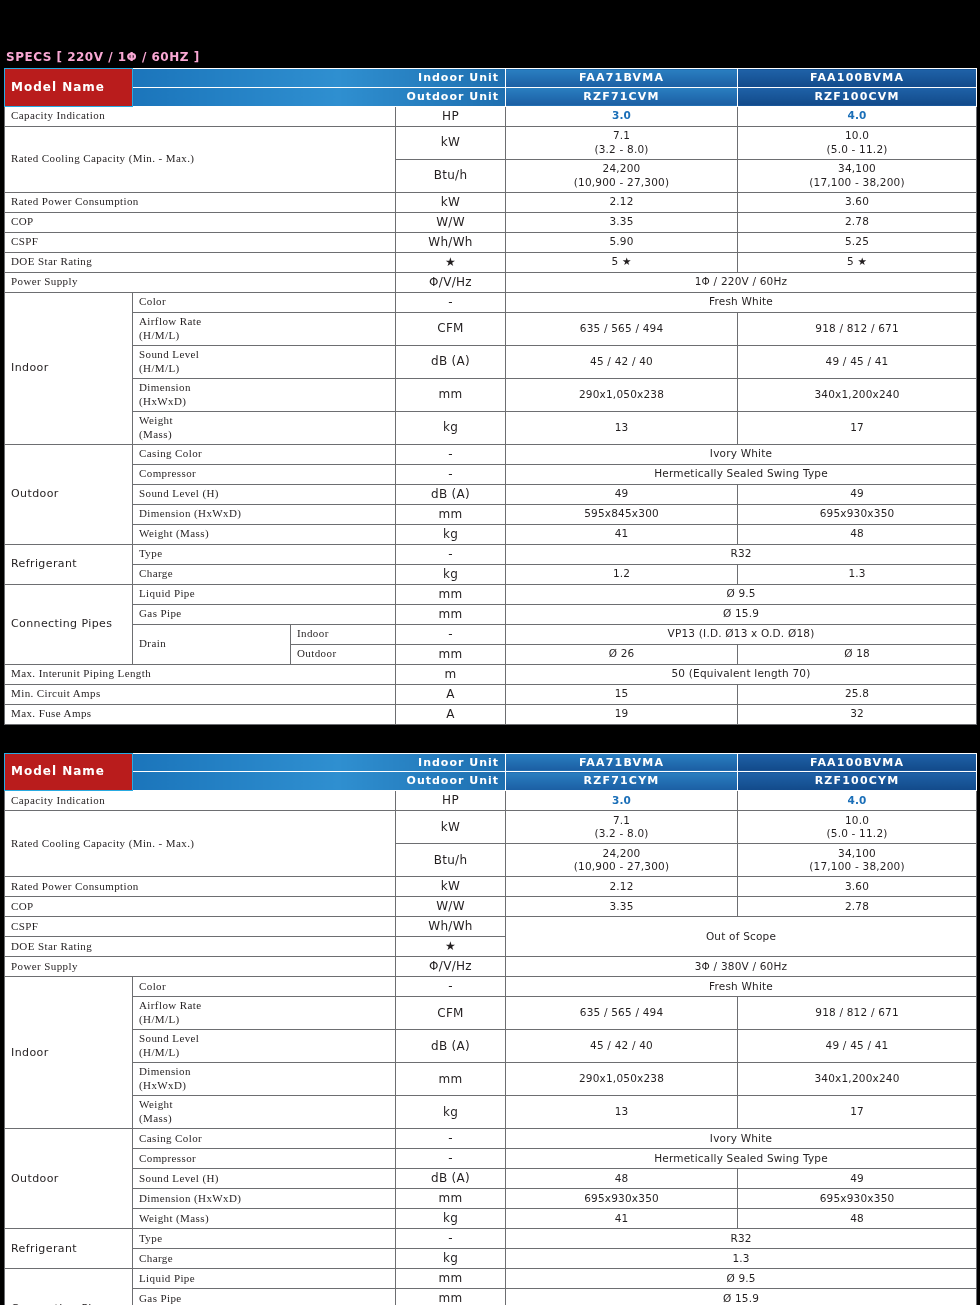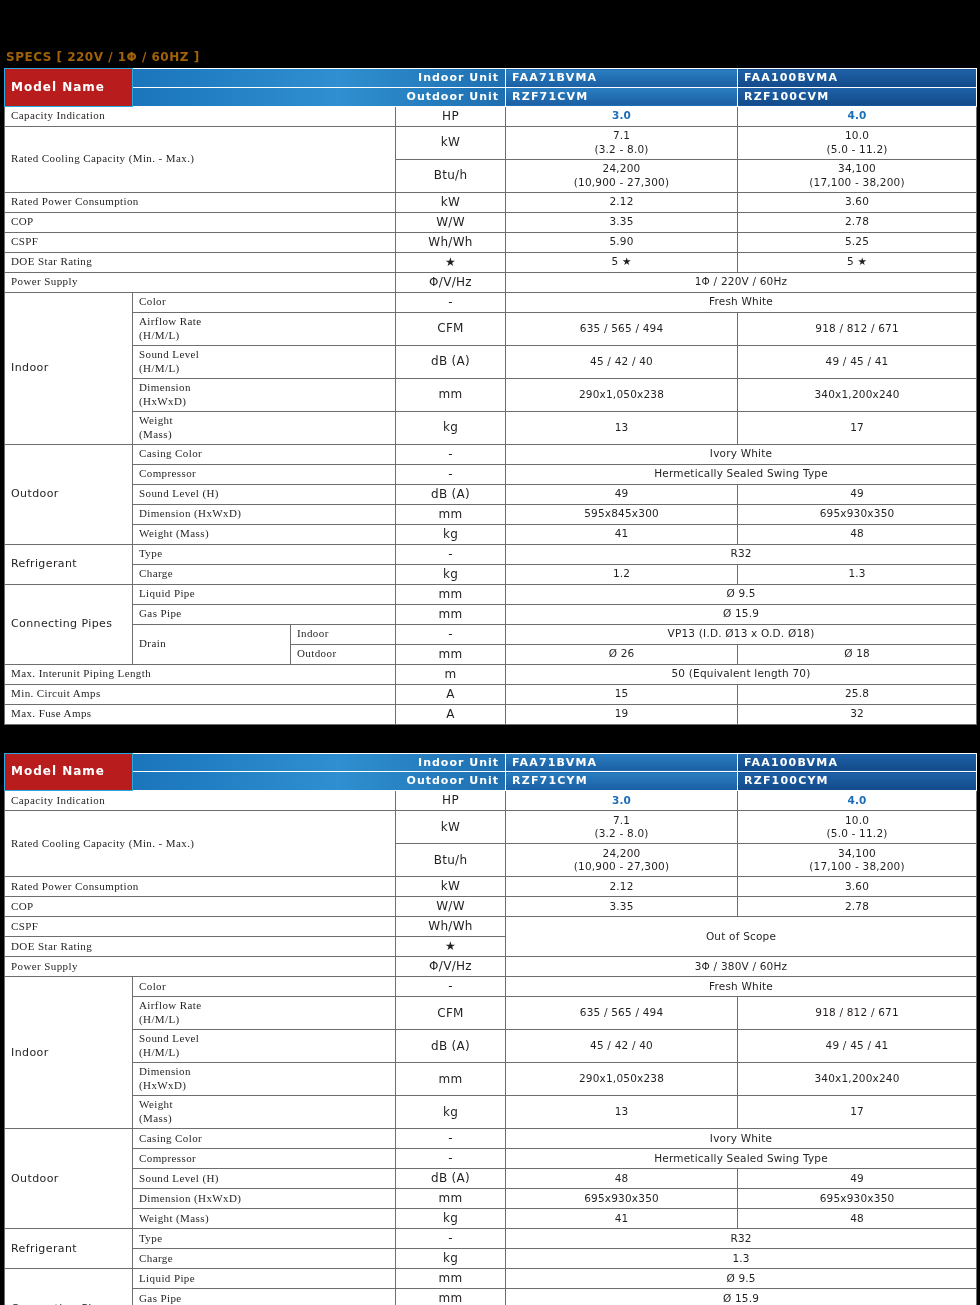--- a/index.html
+++ b/index.html
@@ -13,21 +13,21 @@
     color: #231f20;
     -webkit-font-smoothing: antialiased;
   }
   .page { width: 980px; position: relative; background: #000; padding-top: 50px; }
 
   .section { margin-bottom: 0; }
   .spec-title {
     font-size: 12px;
     font-weight: bold;
     letter-spacing: 0.5px;
-    color: #a16207;
+    color: #f9a8d4;
     padding: 0 0 4px 6px;
     line-height: 14px;
     font-family: "DejaVu Sans", "Liberation Sans", sans-serif;
   }
 
   table.spec {
     width: 972px;
     margin: 0 4px;
     border-collapse: collapse;
     background: #ffffff;
@@ -62,20 +62,21 @@
     padding-left: 10px;
     border: 1px solid #ffffff !important;
     height: 18px;
   }
   .hdr-model-col {
     background: linear-gradient(to bottom, #2a7fc1 0%, #1b5ea3 100%);
     color: #ffffff;
     font-weight: bold;
     font-size: 11px;
     letter-spacing: 1.2px;
+    text-align: center;
     border: 1px solid #ffffff !important;
     height: 18px;
   }
   .hdr-model-col.dark {
     background: linear-gradient(to bottom, #1f62a8 0%, #124a8a 100%);
   }
 
   
   td.lbl {
     text-align: left;

